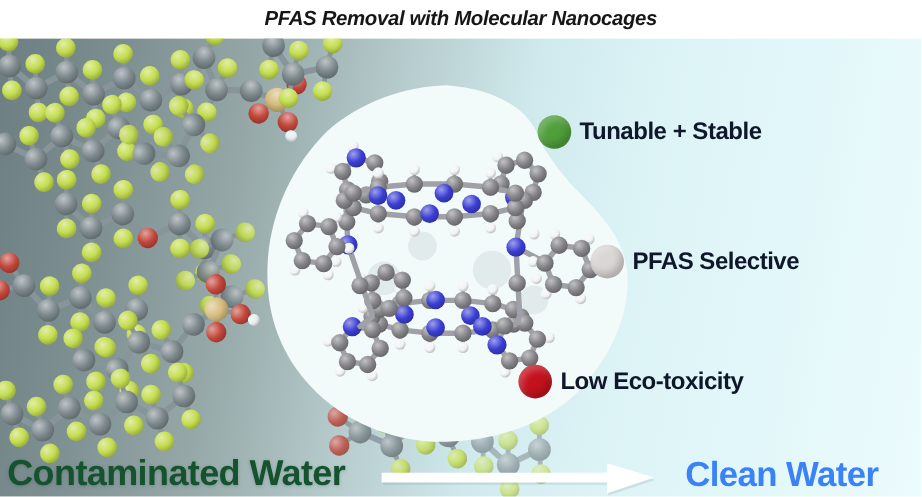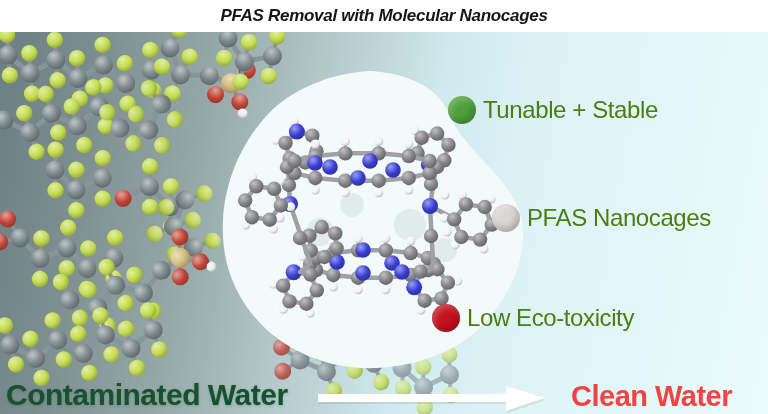--- a/index.html
+++ b/index.html
@@ -26,31 +26,31 @@
   svg#art { position:absolute; top:0; left:0; z-index:1; display:block; }
   .feature {
     position:absolute; display:flex; align-items:center; gap:7px; z-index:3;
     white-space:nowrap;
   }
   .feature .dot {
     width:28px; height:28px; border-radius:50%; flex:0 0 28px;
     box-shadow: inset -3px -4px 6px rgba(0,0,0,.20), inset 3px 4px 6px rgba(255,255,255,.25);
   }
   .feature .txt {
-    font-size:24px; font-weight:normal; color:#4d7c0f; letter-spacing:-0.4px;
+    font-size:20px; font-weight:bold; color:#0f172a; letter-spacing:-0.4px;
   }
   #feature-0 { left:448px; top:96px; }
   #feature-1 { left:492px; top:204px; }
   #feature-2 { left:432px; top:304px; }
   .bottom-label { position:absolute; font-weight:bold; z-index:3; white-space:nowrap; }
   #contaminated {
     left:6px; top:378px; font-size:30px; color:#14532d; letter-spacing:-0.5px;
     text-shadow:0 1px 3px rgba(40,60,60,.25);
   }
-  #clean { left:571px; top:380px; font-size:29px; color:#ef4444; letter-spacing:-0.5px; }
+  #clean { left:571px; top:380px; font-size:29px; color:#3b82f6; letter-spacing:-0.5px; }
 </style>
 </head>
 <body>
 
 <div class="canvas">
 
   <div class="title-bar">
     <h1>PFAS Removal with Molecular Nanocages</h1>
   </div>
 
@@ -775,21 +775,21 @@
       <polygon points="318,394 506,394 506,386 545,398 506,411 506,402 318,402" fill="rgba(30,60,60,0.10)" transform="translate(1,2)"></polygon>
       <polygon points="318,394 506,394 506,386 545,398 506,411 506,402 318,402" fill="#ffffff"></polygon>
     </svg>
 
   <div class="feature" id="feature-0">
     <span class="dot" style="background: rgb(79, 159, 59);"></span>
     <span class="txt">Tunable + Stable</span>
   </div>
   <div class="feature" id="feature-1">
     <span class="dot" style="background: rgb(217, 214, 212);"></span>
-    <span class="txt">PFAS Nanocages</span>
+    <span class="txt">PFAS Selective</span>
   </div>
   <div class="feature" id="feature-2">
     <span class="dot" style="background: rgb(195, 18, 30);"></span>
     <span class="txt">Low Eco-toxicity</span>
   </div>
 
   <div class="bottom-label" id="contaminated">Contaminated Water</div>
   <div class="bottom-label" id="clean">Clean Water</div>
 
 </div>

